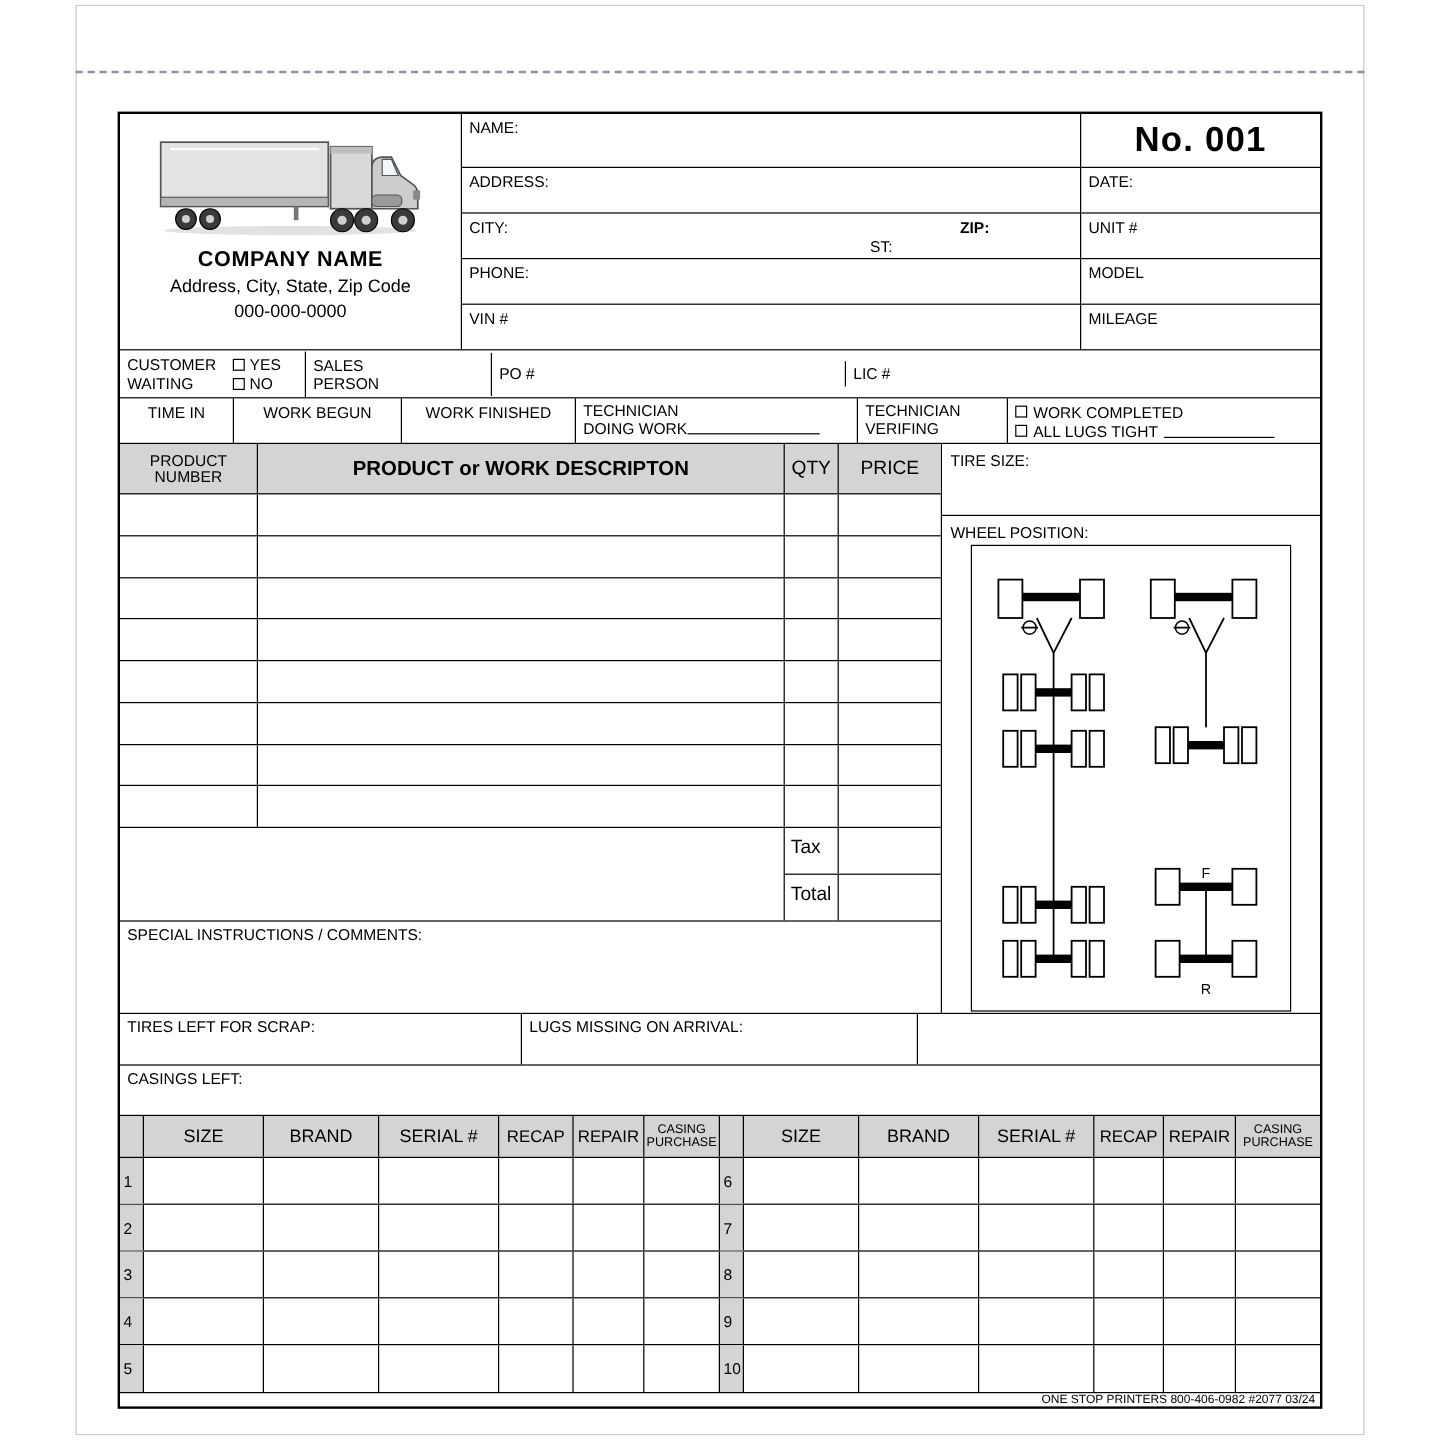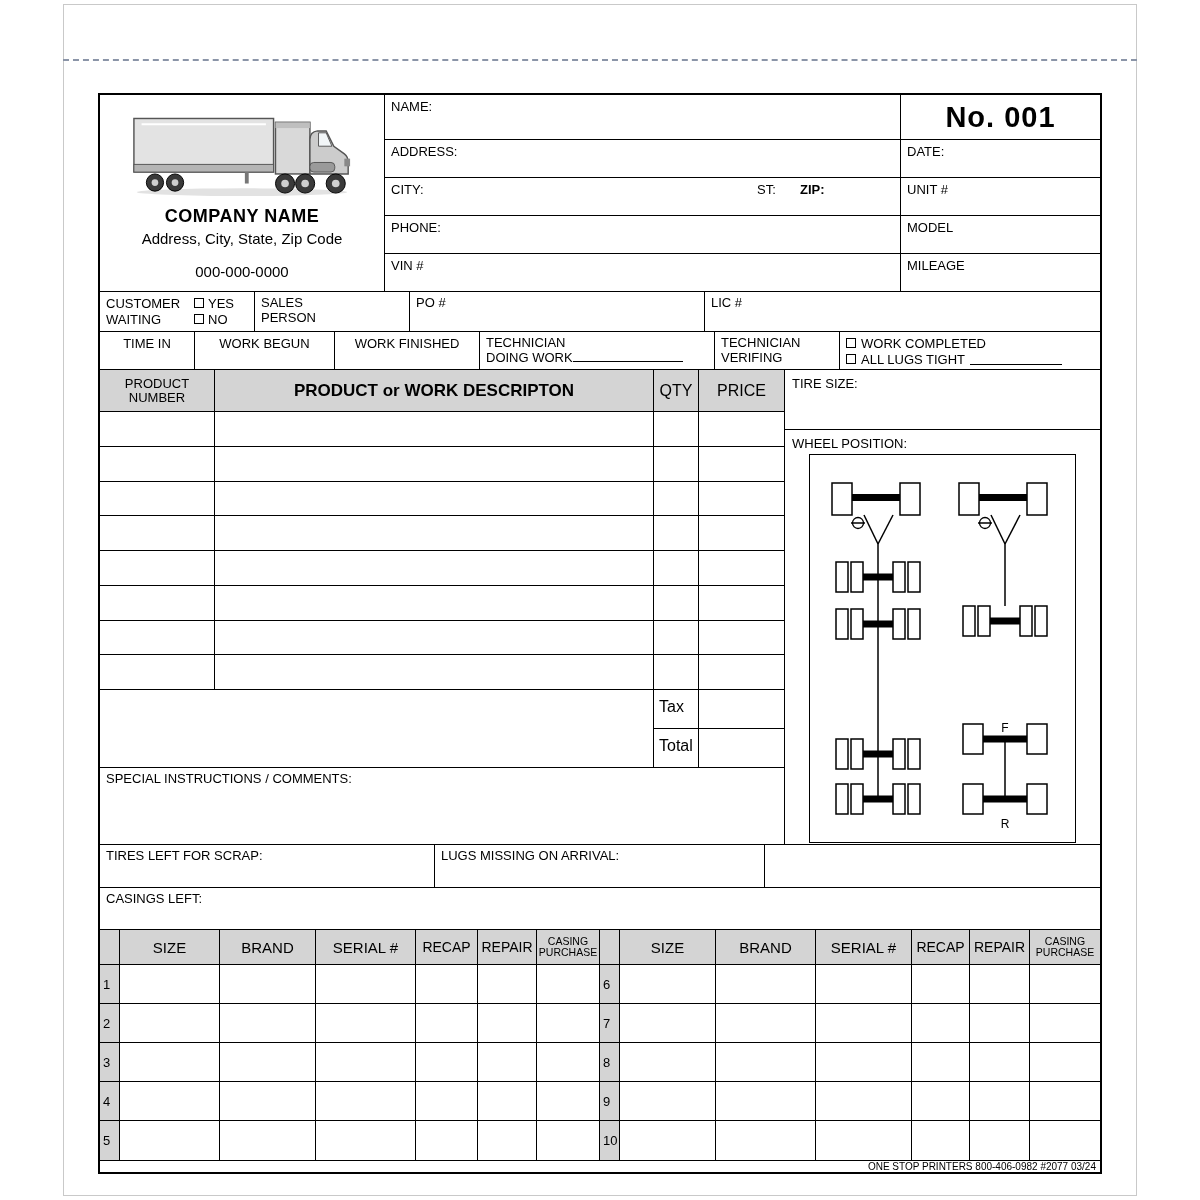--- a/index.html
+++ b/index.html
@@ -15,21 +15,21 @@
   .bb { border-bottom:1px solid #000; }
   .br { border-right:1px solid #000; }
   .bl { border-left:1px solid #000; }
   .gray { background:#d4d4d4; }
   .pad { padding:3px 6px; }
 
   
   .company { width:285px; text-align:center; padding-top:6px; }
   .co-name  { font-size:18px; font-weight:bold; margin-top:2px; letter-spacing:.5px; }
   .co-addr  { font-size:15px; margin-top:3px; }
-  .co-phone { font-size:15px; margin-top:16px; }
+  .co-phone { font-size:15px; margin-top:4px; }
   .midcol { width:515px; display:flex; flex-direction:column; }
   .rightcol { width:200px; display:flex; flex-direction:column; }
   .hrow { padding:4px 6px; font-size:13px; position:relative; }
   .formnum { display:flex; align-items:center; justify-content:center;
              font-size:29px; font-weight:600; letter-spacing:1px; padding:0; }
 
   
   .cw-line { display:flex; justify-content:space-between; align-items:center; height:16px; }
   .cw-opt  { display:flex; align-items:center; gap:4px; width:54px; }
   .box { display:inline-block; width:10px; height:10px; border:1.5px solid #000; flex:0 0 auto; }
@@ -103,39 +103,39 @@
       <div class="co-name">COMPANY NAME</div>
       <div class="co-addr">Address, City, State, Zip Code</div>
       <div class="co-phone">000-000-0000</div>
     </div>
 
     <div class="midcol">
       <div class="hrow bb" style="height:45px;"><span>NAME:</span></div>
       <div class="hrow bb" style="height:38px;"><span>ADDRESS:</span></div>
       <div class="hrow bb" style="height:38px;">
         <span>CITY:</span>
-        <span style="position:absolute;left:340px;top:4px;margin-left:32px;">ST:</span>
+        <span style="position:absolute;left:340px;top:20px;">ST:</span>
         <span style="position:absolute;left:415px;top:4px;font-weight:bold;">ZIP:</span>
       </div>
       <div class="hrow bb" style="height:38px;"><span>PHONE:</span></div>
       <div class="hrow" style="height:37px;"><span>VIN #</span></div>
     </div>
 
     <div class="rightcol bl">
       <div class="hrow bb formnum" style="height:45px;">
           <span>No. 001</span>
         </div>
       <div class="hrow bb" style="height:38px;"><span>DATE:</span></div>
       <div class="hrow bb" style="height:38px;"><span>UNIT #</span></div>
       <div class="hrow bb" style="height:38px;"><span>MODEL</span></div>
       <div class="hrow" style="height:37px;"><span>MILEAGE</span></div>
     </div>
   </div>
 
-  <div class="row bb" style="height:40px;">
+  <div class="row bb" style="height:40px;align-items:center;">
     <div class="br pad" style="width:155px;">
       <div class="cw-line">
         <span>CUSTOMER</span>
         <span class="cw-opt">
             <span class="box"></span>
             <span>YES</span>
           </span>
       </div>
       <div class="cw-line">
         <span>WAITING</span>

